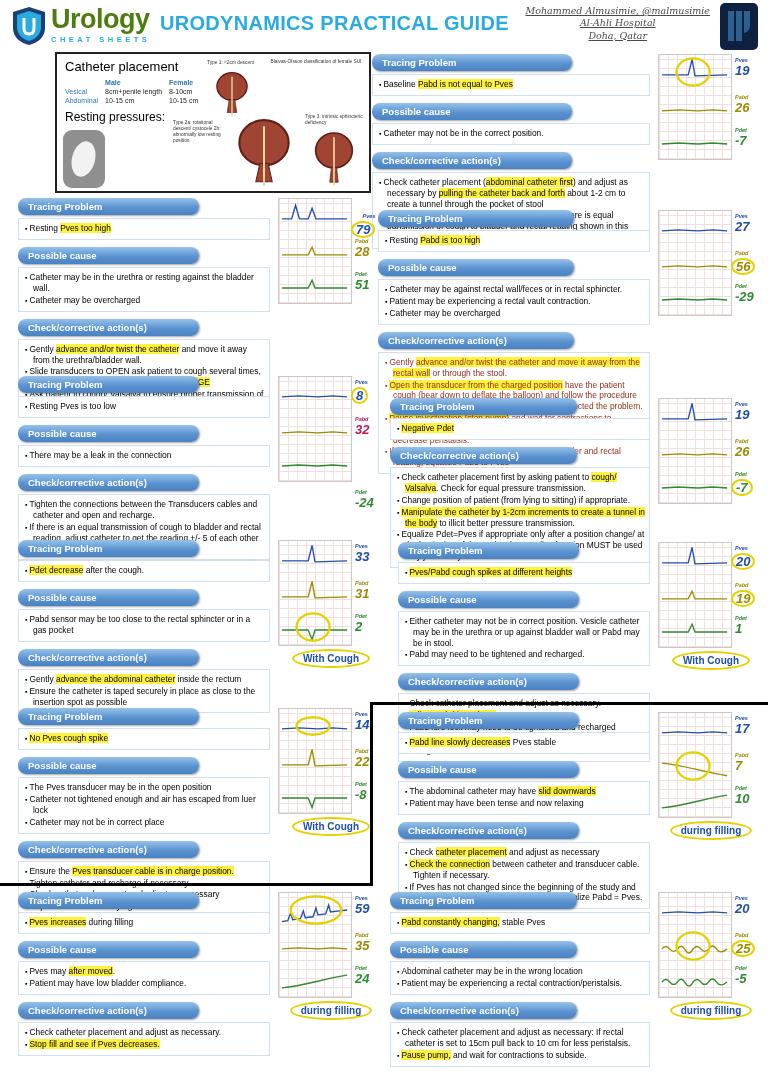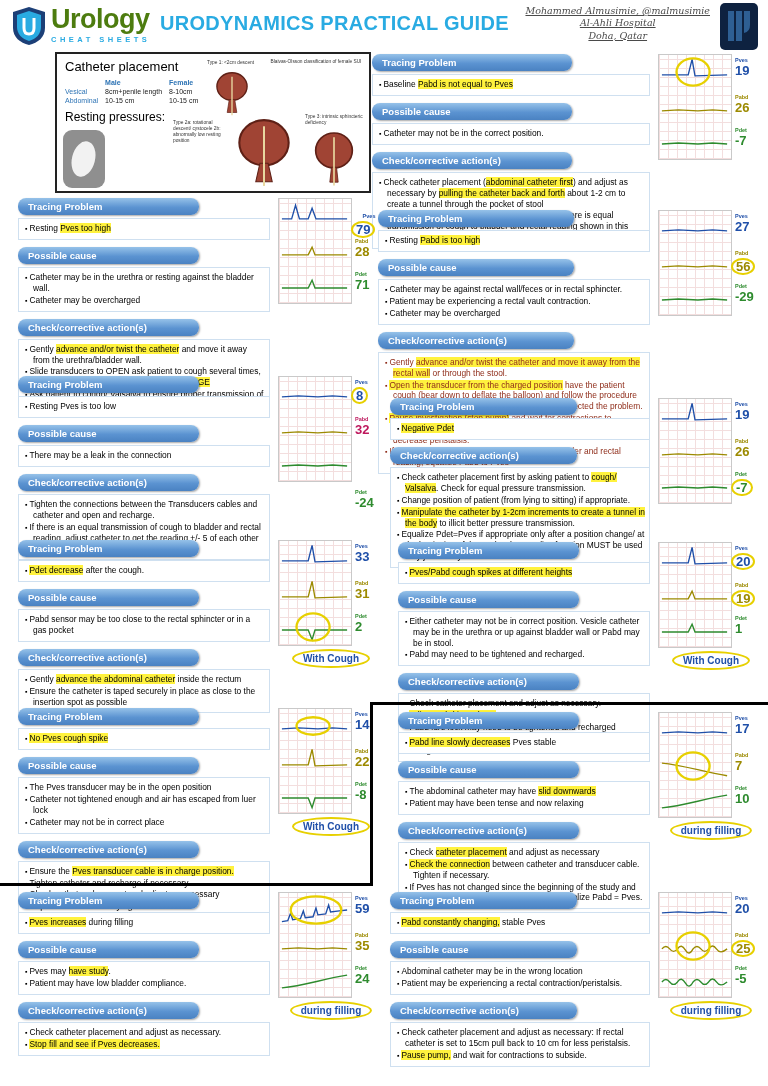--- a/index.html
+++ b/index.html
@@ -40,21 +40,21 @@
 .sec-b li::before{content:"▪ ";font-size:7px;}
 .hl{background:#fff23d;}
 
 
 .tracing-col{flex:0 0 106px;display:flex;flex-direction:column;align-items:center;}
 .tr-wrap{display:flex;width:106px;}
 .tr-chart{position:relative;width:74px;height:106px;border:1px solid #c9c9c9;
  background:repeating-linear-gradient(90deg,#f3dede 0 1px,transparent 1px 9px),
             repeating-linear-gradient(0deg,#f3dede 0 1px,transparent 1px 9px),#fff;}
 .tr-chart svg{position:absolute;left:0;top:0;width:100%;height:100%;}
-.tr-vals{position:relative;width:32px;height:106px;}
+.tr-vals{position:relative;width:32px;height:106px;font-style:italic;}
 .tr-val{position:absolute;left:3px;}
 .tr-val .lab{font-size:5.5px;font-weight:bold;line-height:1;}
 .tr-val .num{font-size:13px;font-weight:bold;line-height:1.05;white-space:nowrap;}
 .num.ring{border:2px solid #e7d000;border-radius:50%;padding:0 3px;margin-left:-4px;display:inline-block;}
 .caption{margin-top:3px;font-size:10px;font-weight:bold;color:#1f4fa8;white-space:nowrap;}
 .caption.oval{border:2px solid #e7d000;border-radius:50%;padding:2px 9px;}
 
 .divider{position:absolute;background:#000;}
 </style>
 </head>
@@ -202,21 +202,21 @@
             </svg>
           </div>
           <div class="tr-vals">
             <div class="tr-val" style="top: 16px; color: rgb(31, 79, 168); text-align: right;"><div class="lab">Pves</div><div class="num ring">79</div></div>
             <div class="tr-val" style="top: 41px; color: rgb(156, 138, 0);">
               <div class="lab">Pabd</div>
               <div class="num">28</div>
             </div>
             <div class="tr-val" style="top: 74px; color: rgb(46, 139, 46);">
               <div class="lab">Pdet</div>
-              <div class="num">71</div>
+              <div class="num">51</div>
             </div>
           </div>
         </div>
       </div>
     </section>
   <section class="panel" style="left:378px;top:210px;width:386px;">
       <div class="panel-text">
         <div class="sec-h">Tracing Problem</div>
         <ul class="sec-b">
           <li><span>Resting </span><span class="hl">Pabd is too high</span></li>
@@ -513,21 +513,21 @@
       </div>
     </section>
   <section class="panel" style="left:18px;top:892px;width:366px;">
       <div class="panel-text">
         <div class="sec-h">Tracing Problem</div>
         <ul class="sec-b">
           <li><span class="hl">Pves increases</span><span> during filling</span></li>
         </ul>
         <div class="sec-h">Possible cause</div>
         <ul class="sec-b">
-          <li><span>Pves may </span><span class="hl">have study</span><span>.</span></li>
+          <li><span>Pves may </span><span class="hl">after moved</span><span>.</span></li>
           <li><span>Patient may have low bladder compliance.</span></li>
         </ul>
         <div class="sec-h">Check/corrective action(s)</div>
         <ul class="sec-b">
           <li><span>Check catheter placement and adjust as necessary.</span></li>
           <li><span class="hl">Stop fill and see if Pves decreases.</span></li>
         </ul>
       </div>
       <div class="tracing-col">
         <div class="tr-wrap">

